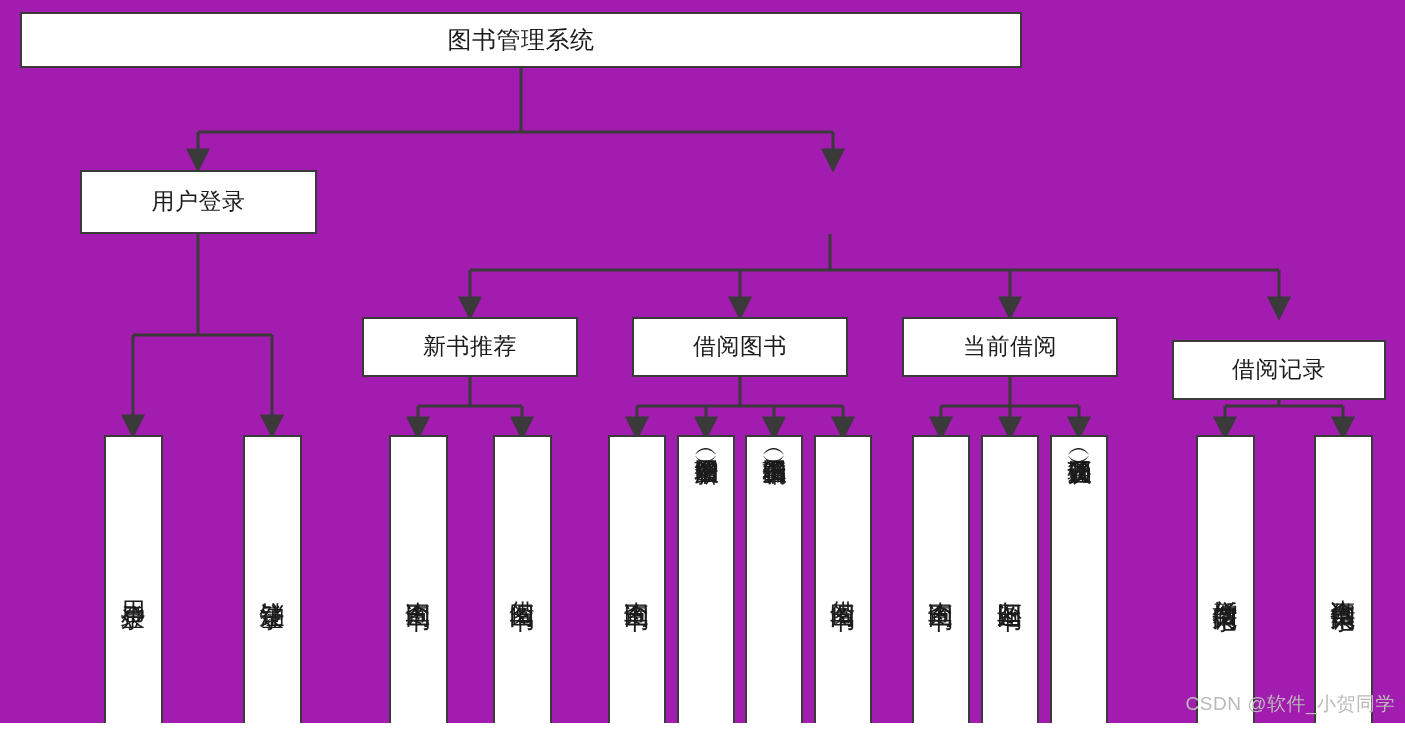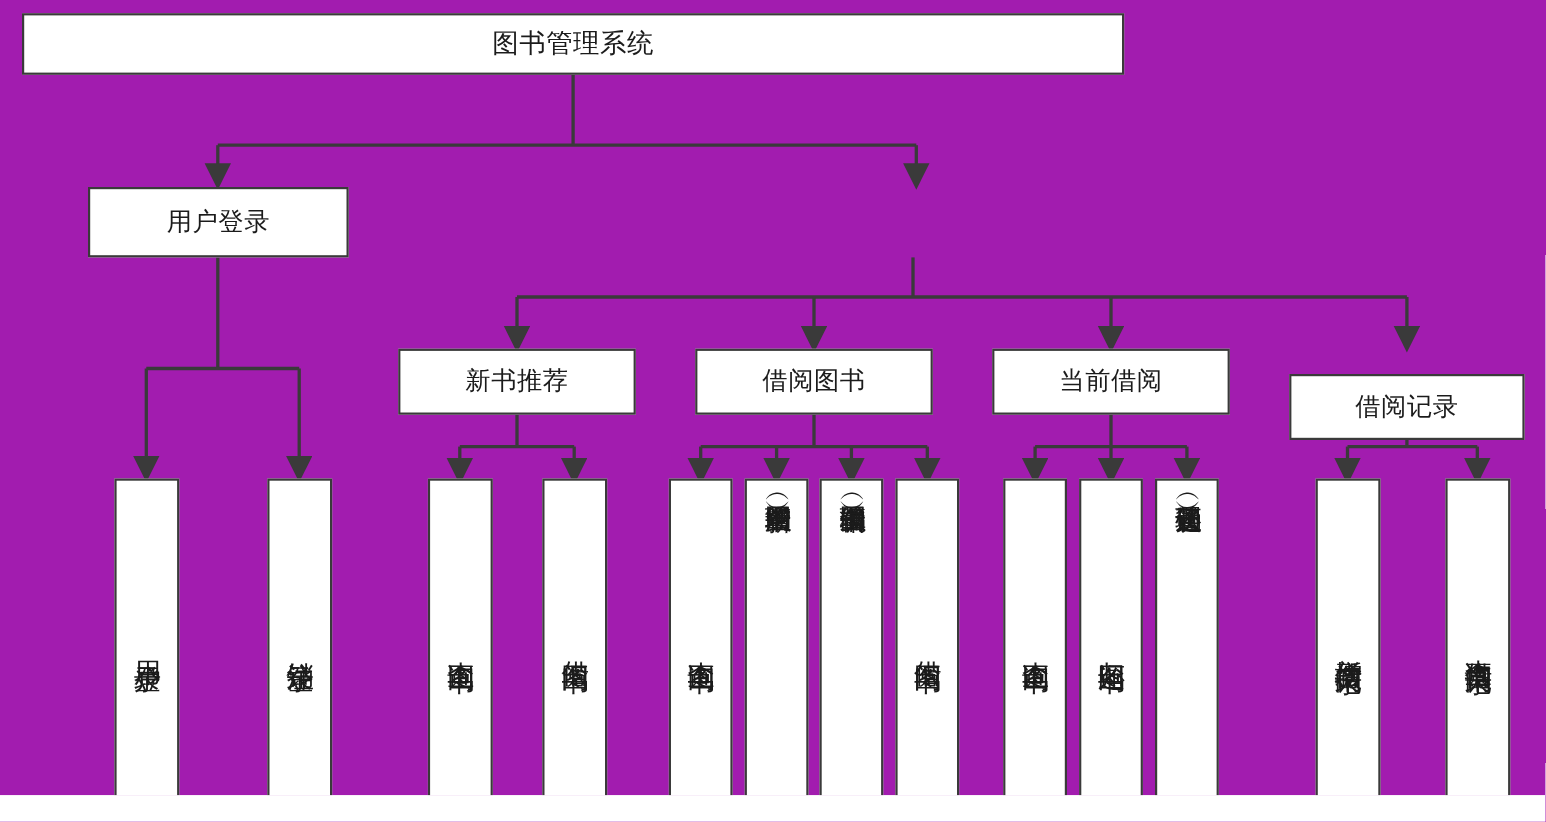--- a/index.html
+++ b/index.html
@@ -205,14 +205,15 @@
   </div>
 
   <div class="node vert mid" style="left:1196px;top:435px;width:59px;height:300px;">
     <span class="label">新增借阅记录</span>
   </div>
 
   <div class="node vert mid" style="left:1314px;top:435px;width:59px;height:300px;">
     <span class="label">查询借阅记录</span>
   </div>
 
+  <div id="watermark">CSDN @软件_小贺同学</div>
 
 </div>
 
 </body></html>

